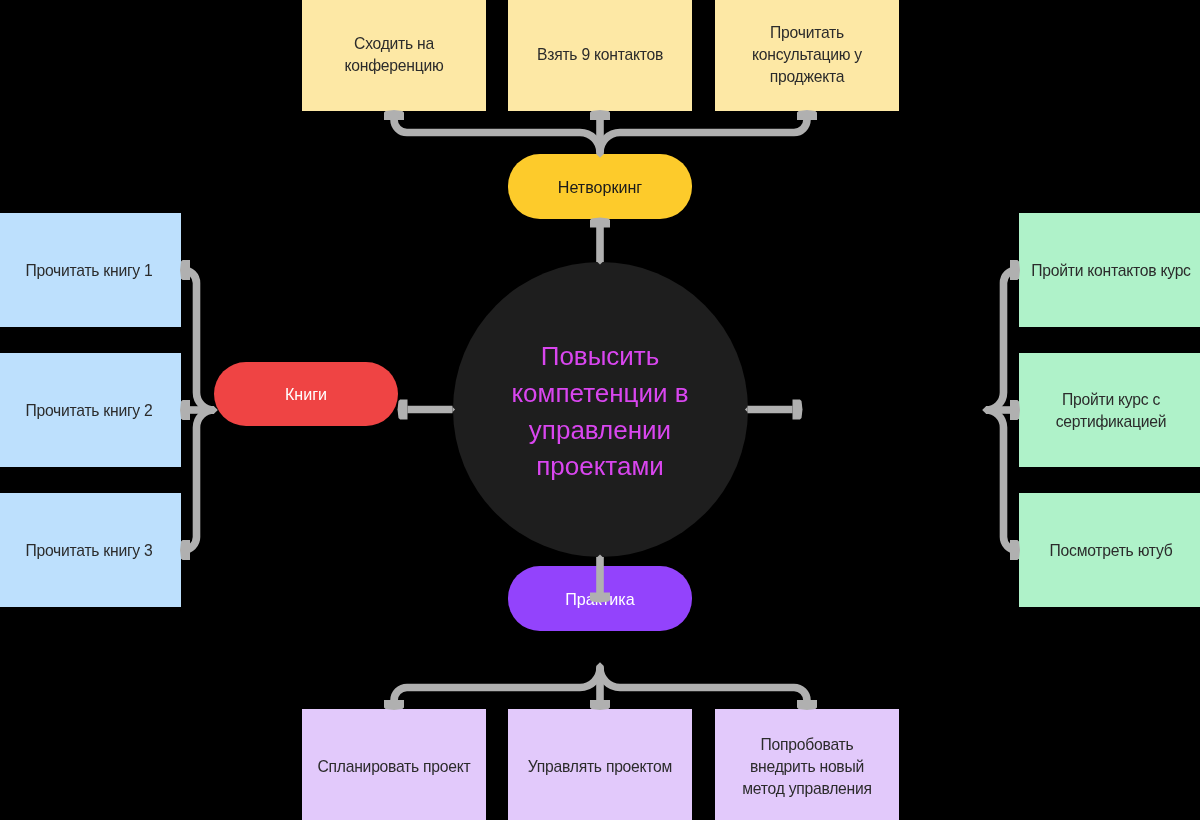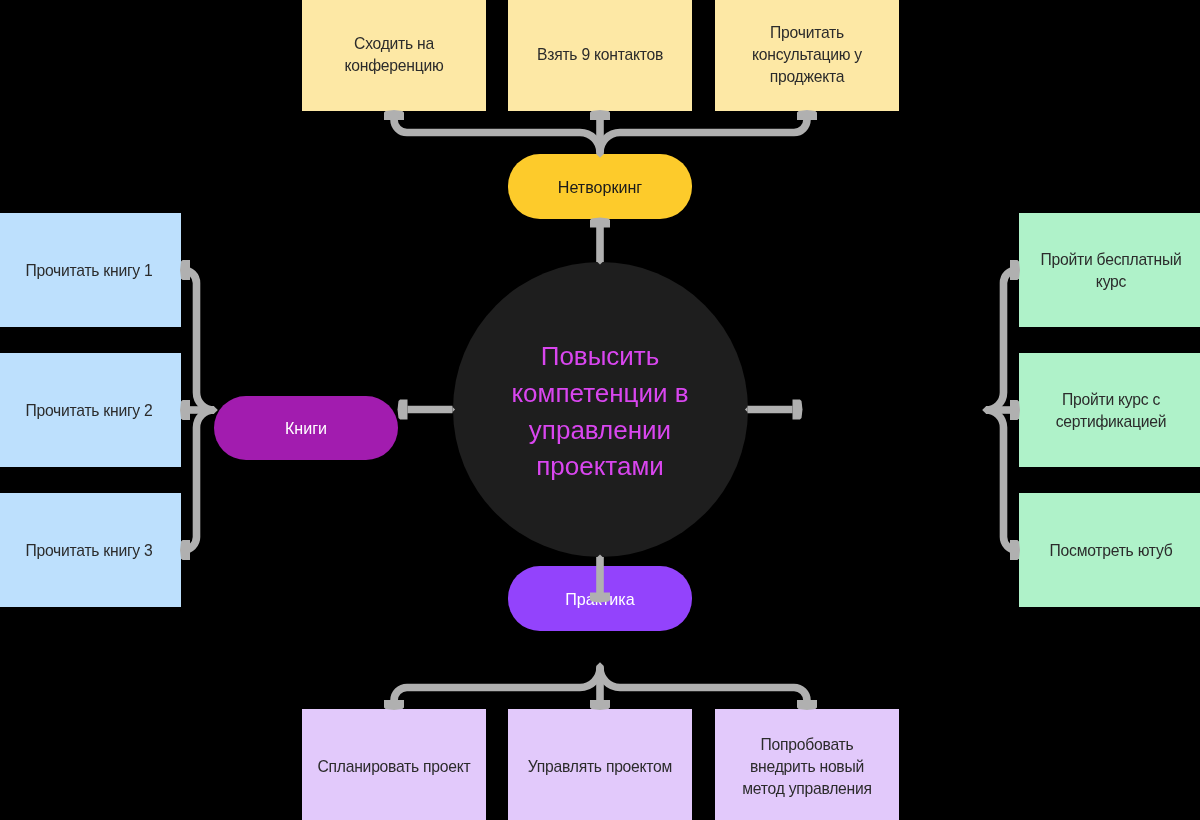--- a/index.html
+++ b/index.html
@@ -55,21 +55,21 @@
     <span class="label">Прочитать книгу 1</span>
   </div>
   <div class="card" style="left:-3px;top:353px;width:184px;height:114px;background:#bde0fd">
     <span class="label">Прочитать книгу 2</span>
   </div>
   <div class="card" style="left:-3px;top:493px;width:184px;height:114px;background:#bde0fd">
     <span class="label">Прочитать книгу 3</span>
   </div>
 
   <div class="card" style="left:1019px;top:213px;width:184px;height:114px;background:#aff2c9">
-    <span class="label">Пройти бесплатный курс</span>
+    <span class="label">Пройти контактов курс</span>
   </div>
   <div class="card" style="left:1019px;top:353px;width:184px;height:114px;background:#aff2c9">
     <span class="label">Пройти курс с сертификацией</span>
   </div>
   <div class="card" style="left:1019px;top:493px;width:184px;height:114px;background:#aff2c9">
     <span class="label">Посмотреть ютуб</span>
   </div>
 
   <div class="card" style="left:302px;top:709px;width:184px;height:114px;background:#e2c9fb">
     <span class="label">Спланировать проект</span>
@@ -77,21 +77,21 @@
   <div class="card" style="left:508px;top:709px;width:184px;height:114px;background:#e2c9fb">
     <span class="label">Управлять проектом</span>
   </div>
   <div class="card" style="left:715px;top:709px;width:184px;height:114px;background:#e2c9fb">
     <span class="label">Попробовать внедрить новый метод управления</span>
   </div>
 
   <div class="node" style="left:508px;top:154px;width:184px;height:65px;background:#fdcb2b">
     <span class="label" style="color:#1b1b1b">Нетворкинг</span>
   </div>
-  <div class="node" style="left:214px;top:396px;width:184px;height:64px;background:#a21caf">
+  <div class="node" style="left:214px;top:362px;width:184px;height:64px;background:#ef4444">
     <span class="label" style="color:#ffffff">Книги</span>
   </div>
   <div class="node" style="left:508px;top:566px;width:184px;height:65px;background:#9343fc">
     <span class="label" style="color:#ffffff">Практика</span>
   </div>
 
   <div class="hub" style="left:452.5px;top:262px;width:295px;height:295px;background:#1e1e1e">
     <span class="label">Повысить компетенции в управлении проектами</span>
   </div>
 

